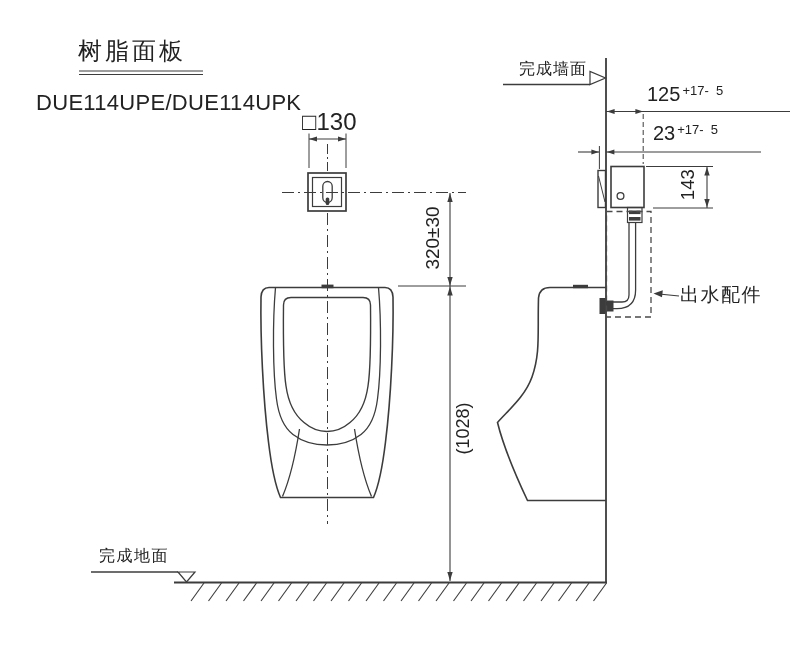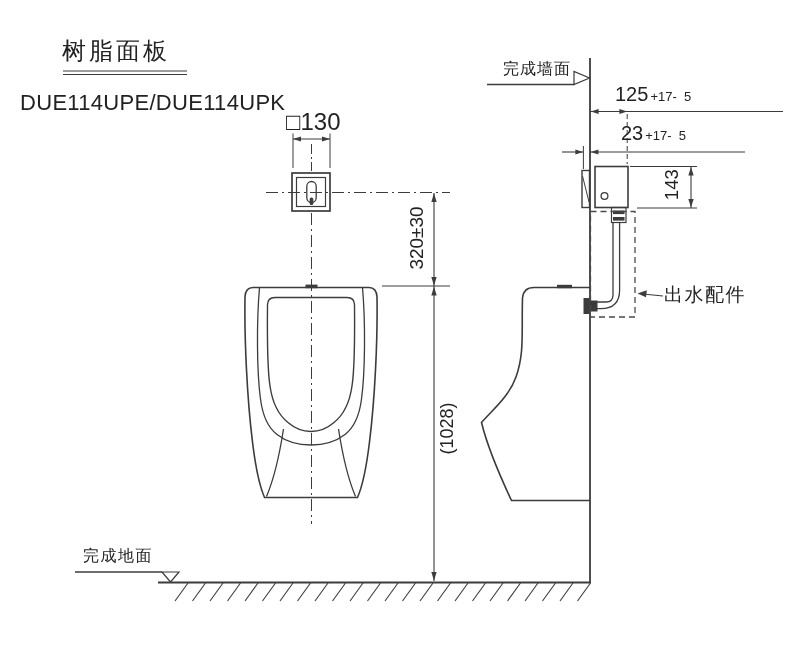--- a/index.html
+++ b/index.html
@@ -1,27 +1,27 @@
 <!DOCTYPE html>
 <html><head>
 <meta charset="utf-8">
 <style>
   html,body{margin:0;padding:0;}
   body{width:790px;height:645px;background:#ffffff;position:relative;overflow:hidden;
        font-family:"Liberation Sans","DejaVu Sans",sans-serif;color:#222;}
-  .stage{position:absolute;left:0;top:0;width:696px;height:645px;}
+  .stage{position:absolute;left:16px;top:0;width:696px;height:645px;}
   svg{position:absolute;left:0;top:0;}
   .t{position:absolute;white-space:pre;line-height:1.05;color:#222;}
   .title{left:62px;top:38px;font-size:24px;letter-spacing:3px;}
   .model{left:20px;top:91px;font-size:22px;letter-spacing:.3px;}
   .dim130{left:286px;top:109px;font-size:24px;}
   .wall-label{left:495px;top:61px;font-size:16px;letter-spacing:1px;margin-left:8px;}
   .floor-label{left:83px;top:548px;font-size:16px;letter-spacing:1.5px;}
   .outlet-label{left:664px;top:285px;font-size:19px;letter-spacing:1.5px;}
-  .toldim{display:flex;align-items:flex-end;gap:2px;}
+  .toldim{display:flex;align-items:flex-start;gap:2px;margin-left:16px;}
   .tolmain{font-size:20px;}
   .tolcol{display:flex;flex-direction:row;font-size:13px;line-height:1.15;width:28px;}
   .d125{left:615px;top:84px;}
   .d23{left:621px;top:123px;}
   .rot{transform:rotate(-90deg);text-align:center;}
   .d143{left:649px;top:175px;width:46px;font-size:18.5px;}
   .d320{left:370px;top:228px;width:94px;font-size:19px;}
   .d1028{left:407px;top:419px;width:80px;font-size:18px;}
 </style>
 </head>

